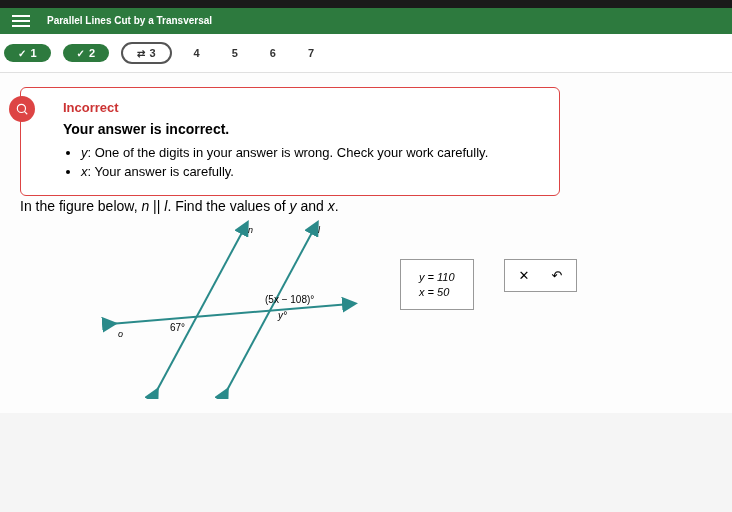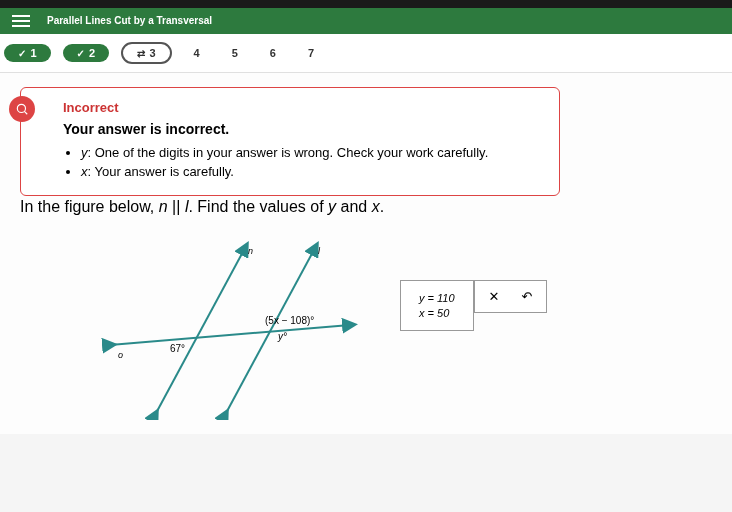--- a/index.html
+++ b/index.html
@@ -18,25 +18,25 @@
 .pill.plain{color:#333;padding:3px 10px}
 .check{font-size:10px}
 .content{padding:14px 20px;background:#fdfdfd}
 .feedback{border:1.5px solid #d44;border-radius:6px;padding:12px 14px 12px 42px;position:relative;max-width:540px;margin-bottom:2px;background:#fff}
 .fb-icon{position:absolute;left:-12px;top:8px;width:26px;height:26px;background:#d44;border-radius:50%;display:flex;align-items:center;justify-content:center}
 .fb-icon svg{width:14px;height:14px;fill:#fff}
 .fb-title{color:#c33;font-size:13px;font-weight:bold;margin-bottom:6px}
 .fb-sub{font-size:14px;font-weight:bold;margin-bottom:8px}
 .fb-list{list-style:disc;padding-left:18px}
 .fb-list li{font-size:13px;margin-bottom:4px}
-.prompt{font-size:16px;margin-bottom:24px}
+.prompt{font-size:14px;margin-bottom:5px}
 .workarea{display:flex;gap:40px;align-items:flex-start}
 .figure{width:260px;height:180px;position:relative;margin-left:80px}
 .figure svg{position:absolute;top:0;left:0}
-.answers{display:flex;gap:0;align-items:flex-start;margin-top:40px}
+.answers{display:flex;gap:30px;align-items:flex-start;margin-top:40px}
 .ans-box{border:1px solid #999;padding:8px 18px;font-size:11px;background:#fff}
 .ans-box div{margin:3px 0;font-style:italic}
 .btns{border:1px solid #999;padding:6px 10px;display:flex;gap:14px;background:#fff}
 .btn{cursor:pointer;font-size:13px;padding:2px 4px}
 .ital{font-style:italic}
 </style>
 </head>
 <body>
 
 <div class="topbar"></div>

